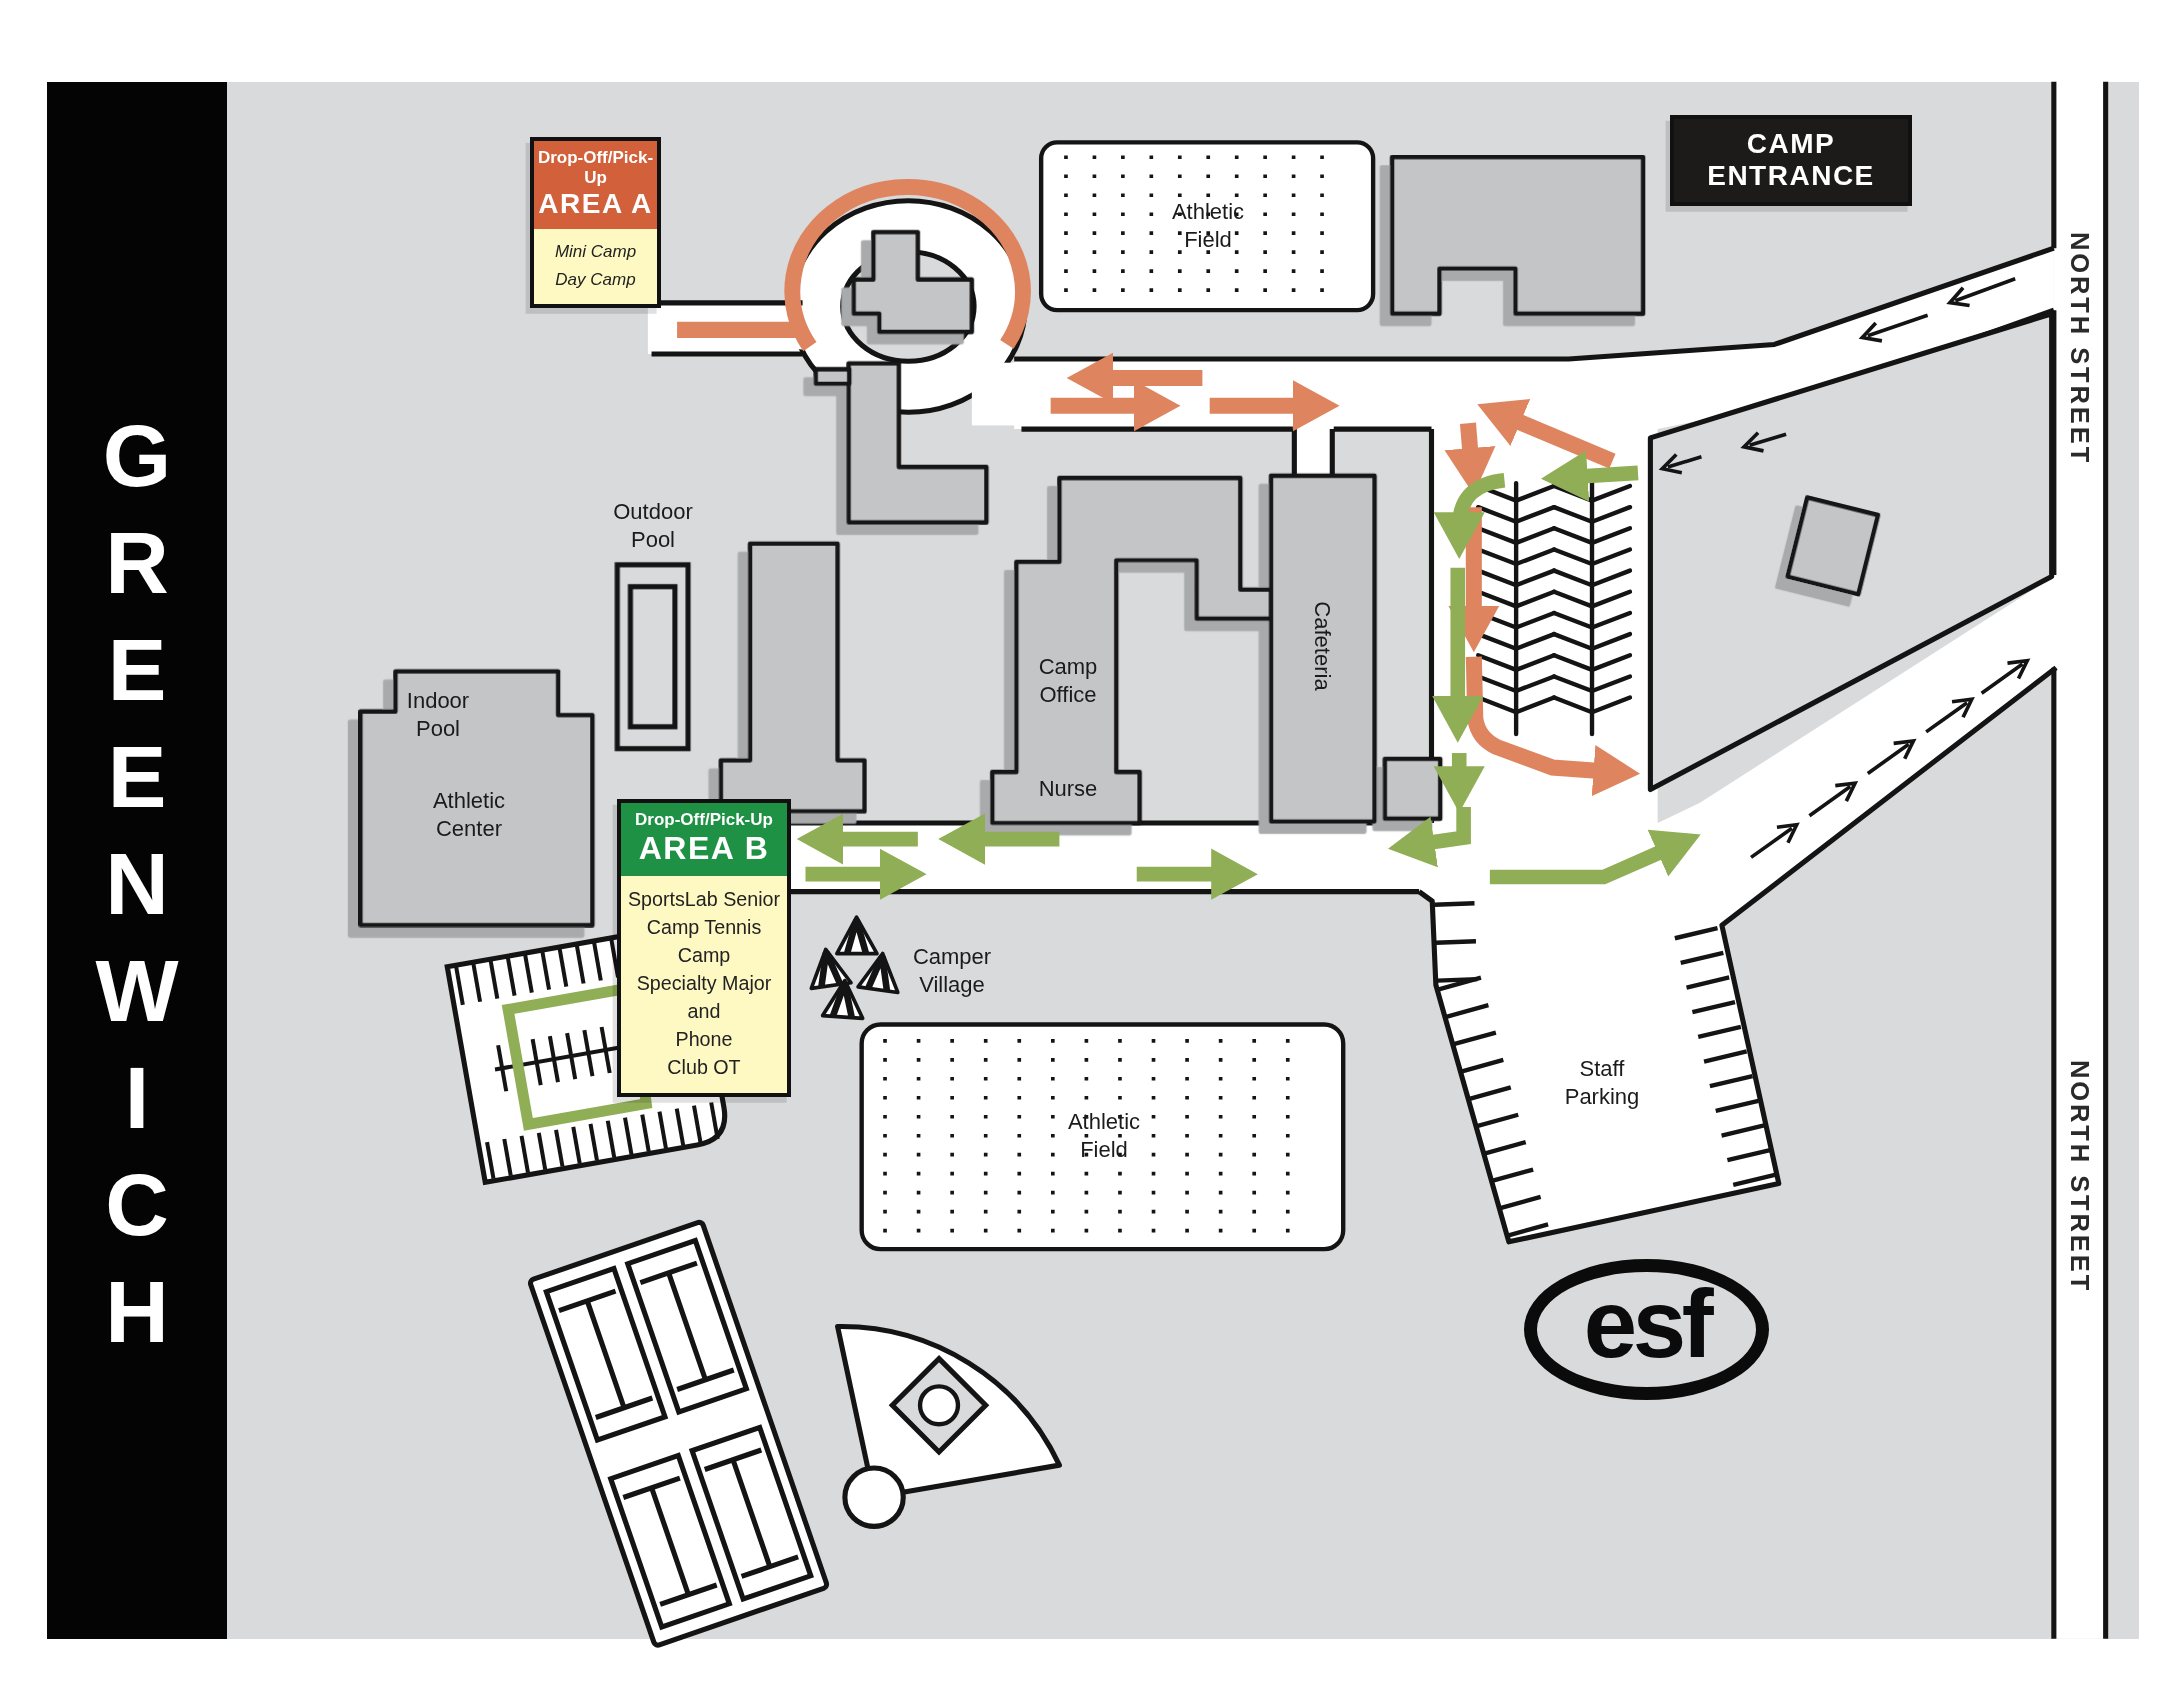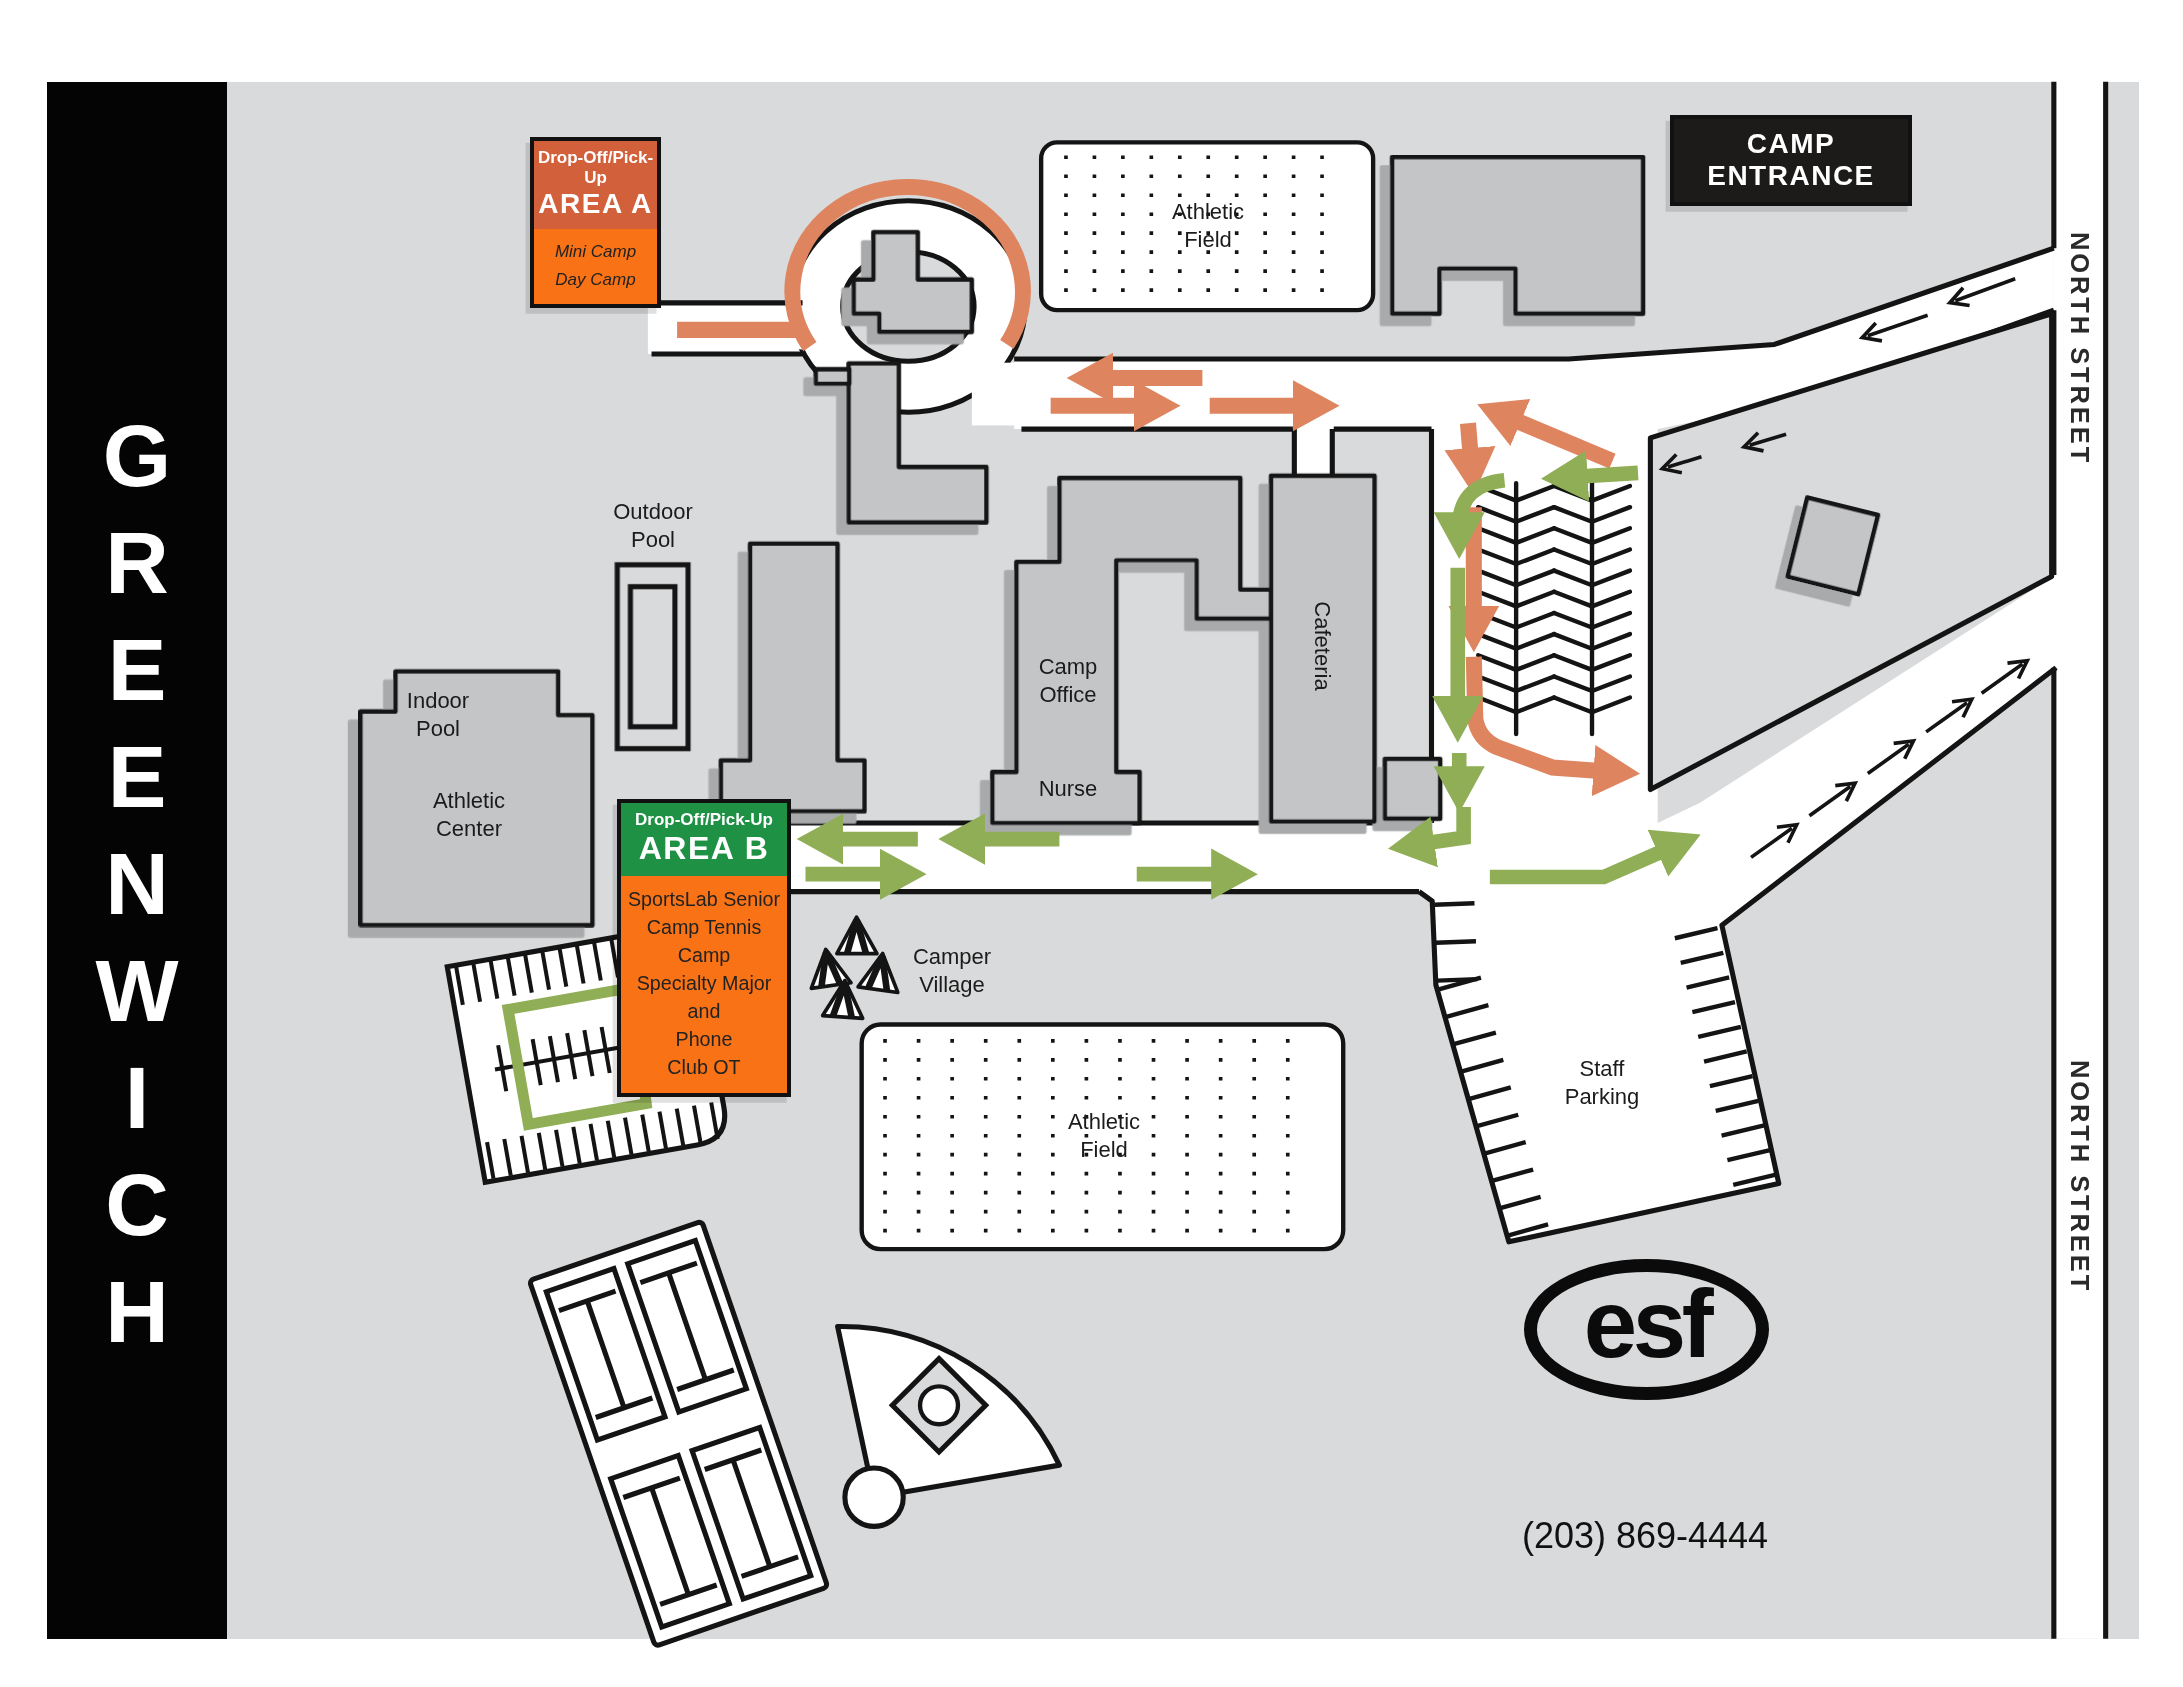--- a/index.html
+++ b/index.html
@@ -15,21 +15,21 @@
   .banner{position:absolute;left:47px;top:82px;width:180px;height:1557px;background:#040404;}
   .banner-letters{position:absolute;left:0;top:320px;width:100%;text-align:center;
      font-size:88px;font-weight:700;color:#fff;line-height:107px;letter-spacing:0;}
   
   .lbl{position:absolute;transform:translate(-50%,0);text-align:center;font-size:22px;
        line-height:28px;color:#1b1b1b;white-space:pre-line;}
   .lbl.rot{transform:translate(-50%,-50%) rotate(90deg);white-space:nowrap;}
   .street{position:absolute;writing-mode:vertical-rl;text-orientation:mixed;font-weight:700;
        font-size:25.5px;letter-spacing:2.9px;color:#2a2a2a;}
   
-  .callout{position:absolute;background:#f97316;border:4.4px solid #111;box-shadow:-4.4px 5.8px 0 rgba(0,0,0,0.12);}
+  .callout{position:absolute;background:#fef9c3;border:4.4px solid #111;box-shadow:-4.4px 5.8px 0 rgba(0,0,0,0.12);}
   .callout .hd{color:#fff;text-align:center;padding:7.3px 2.9px 8.8px;}
   .callout .hd .l1{font-size:17px;font-weight:700;}
   .callout .hd .l2{font-size:28px;font-weight:700;letter-spacing:1.5px;}
   .callout .bd{text-align:center;color:#222;}
   #area-a{left:530px;top:137px;width:123px;}
   #area-a .bd{font-size:17px;line-height:28px;padding:8.8px 1.5px 10.2px;font-style:italic;}
   #area-b{left:617px;top:799px;width:166px;}
   #area-b .hd .l2{font-size:32px;}
   #area-b .bd{font-size:19.7px;line-height:28px;padding:8.8px 1.5px 11.7px;}
   #camp-entrance{left:1670px;top:115px;width:234px;}
@@ -409,15 +409,14 @@
   <div class="callout" id="camp-entrance">
     <div class="hd">
       <div class="l2">CAMP</div>
       <div class="l2">ENTRANCE</div>
     </div>
   </div>
 
   <div class="esf">
     <span>esf</span>
   </div>
-  <div class="phone-num">(203) 869-4444</div>
 </div>
 
 
 </body></html>

